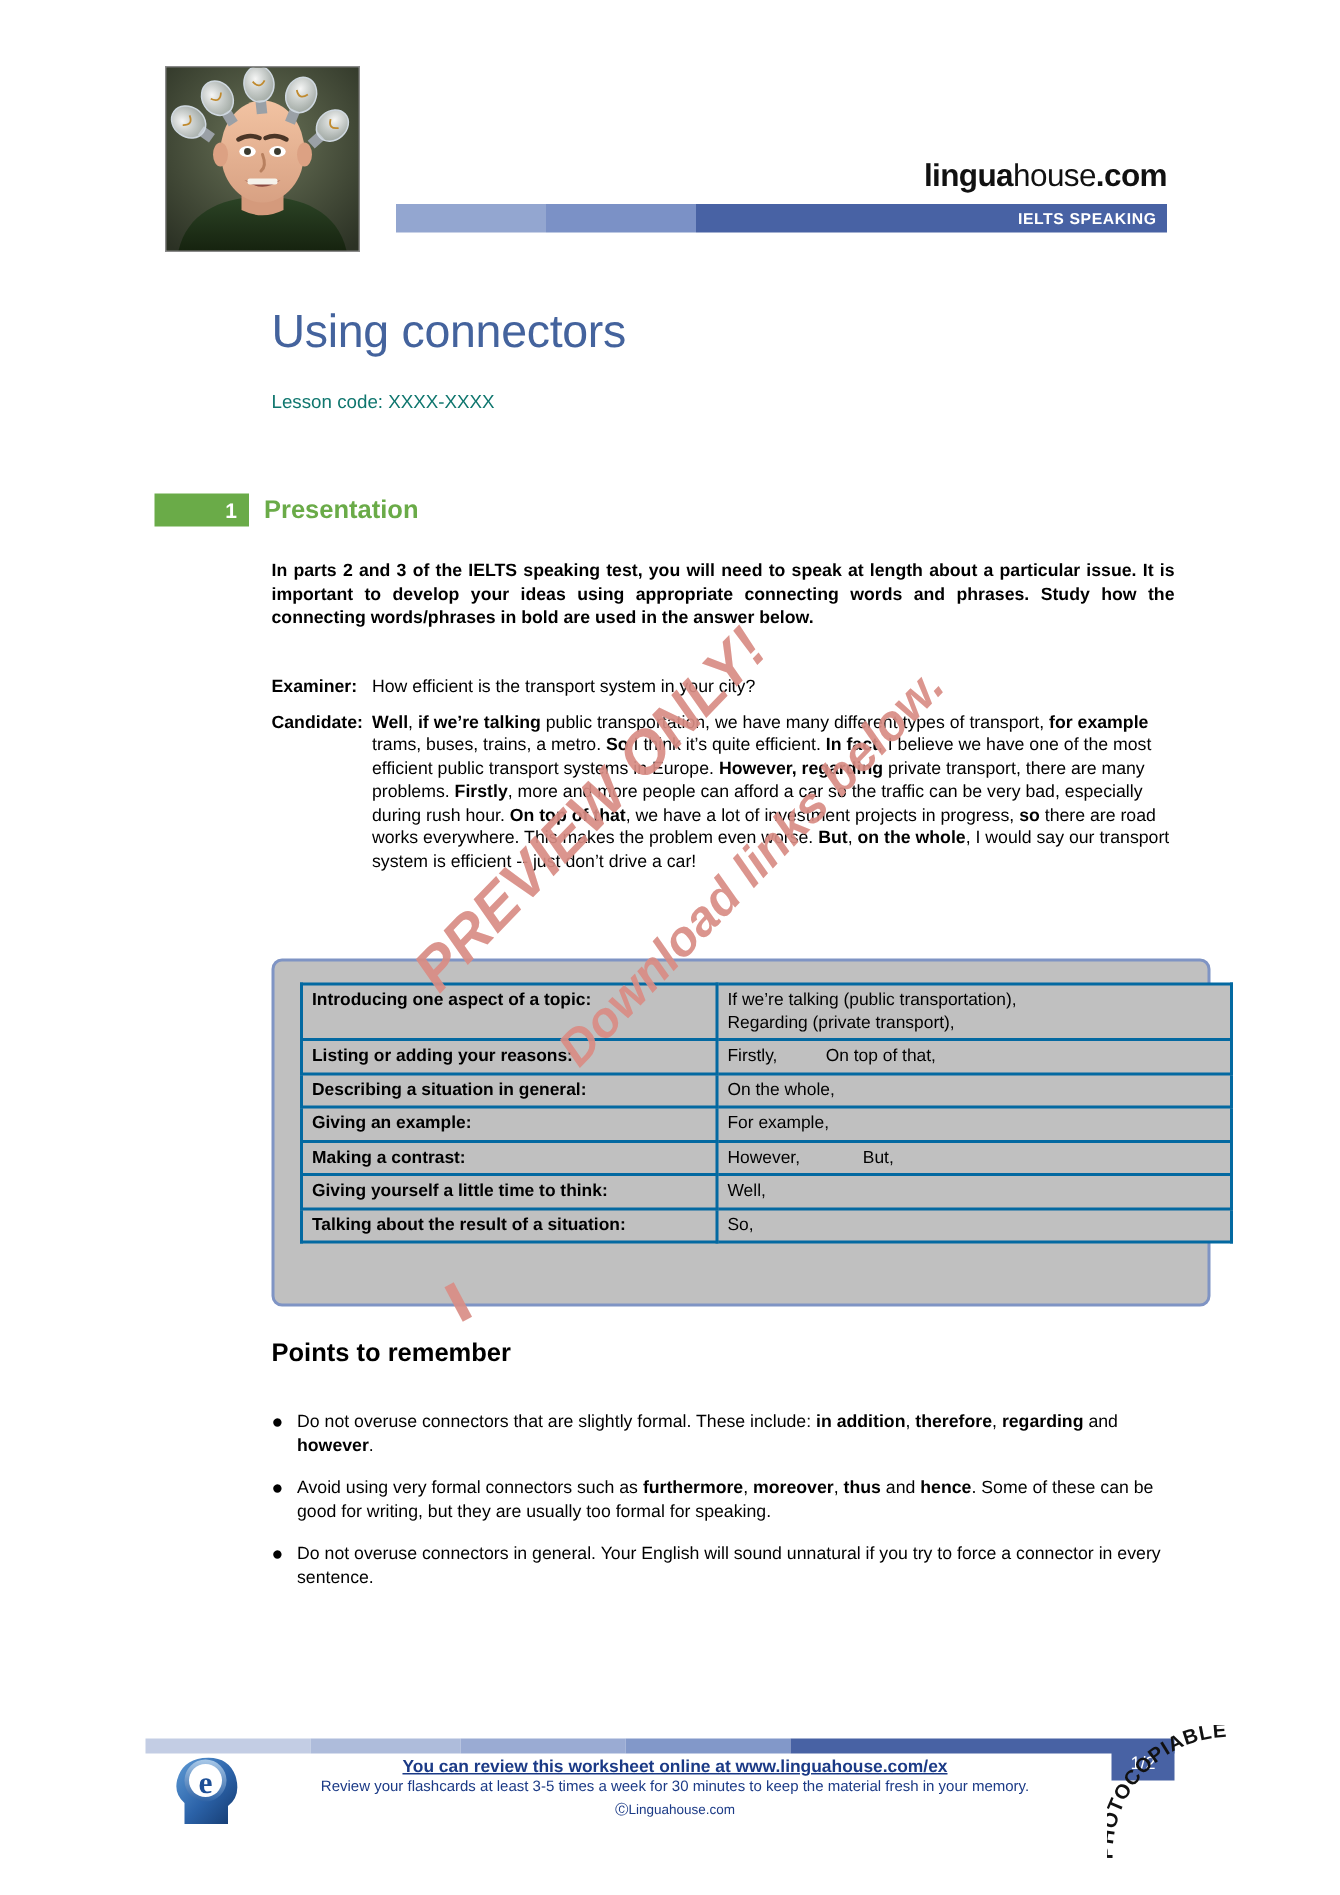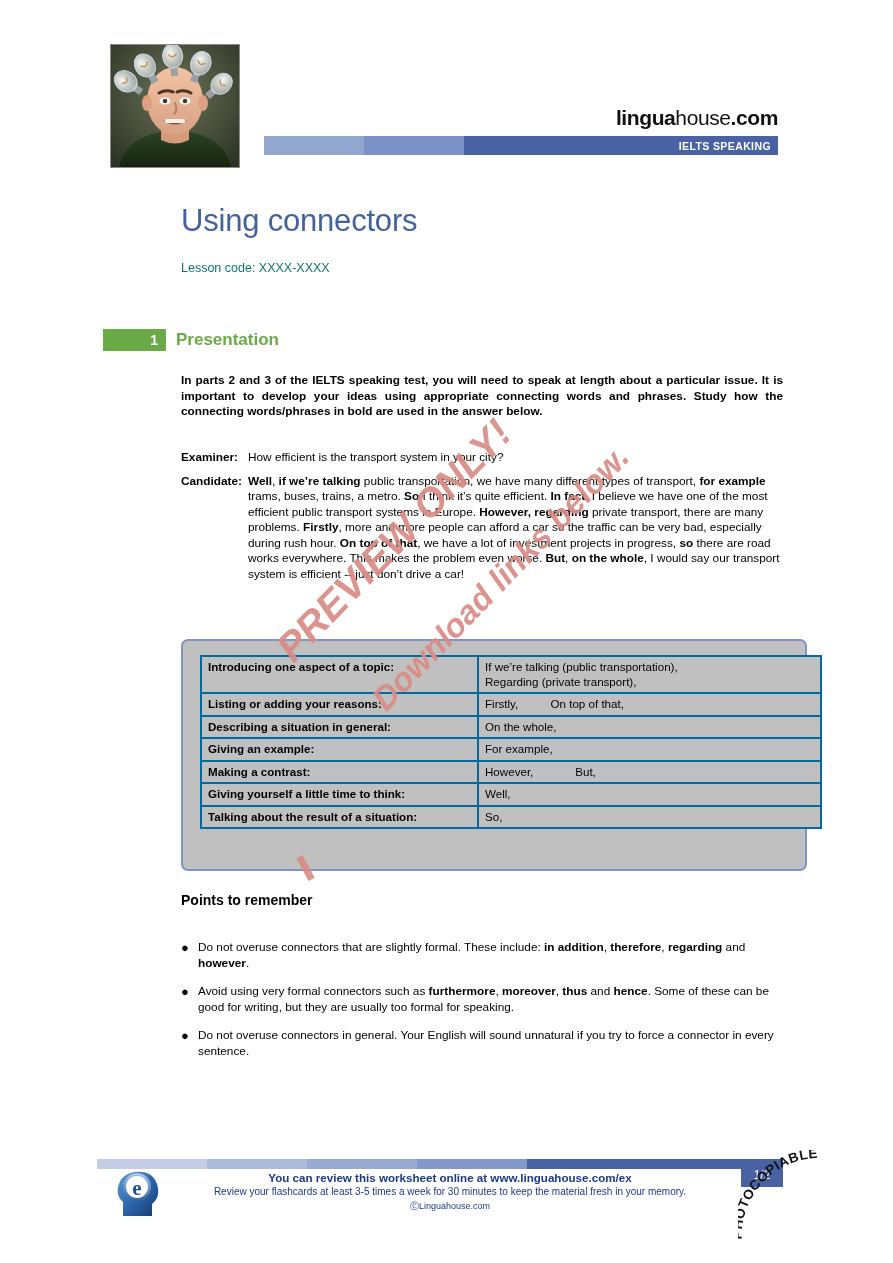--- a/index.html
+++ b/index.html
@@ -174,21 +174,21 @@
     font-weight: bold;
   }
   .conn-table td.c-right { width: 329px; }
   .cr-line { white-space: pre; }
 
   
   .points-head {
     position: absolute;
     left: 181px;
     top: 892px;
-    font-size: 14px;
+    font-size: 17px;
     font-weight: bold;
   }
   .bullets {
     position: absolute;
     left: 181px;
     top: 940px;
     width: 602px;
     font-size: 11.8px;
     line-height: 15.5px;
   }
@@ -274,20 +274,21 @@
     left: 180px;
     top: 1170px;
     width: 540px;
     text-align: center;
   }
   .ft-line1 {
     font-size: 11.6px;
     font-weight: bold;
     color: #1b3a86;
     line-height: 15px;
+    text-decoration: underline;
   }
   .ft-line2 {
     font-size: 10px;
     color: #1b3a86;
     line-height: 14px;
   }
   .ft-line3 {
     font-size: 9px;
     color: #1b3a86;
     line-height: 14px;

